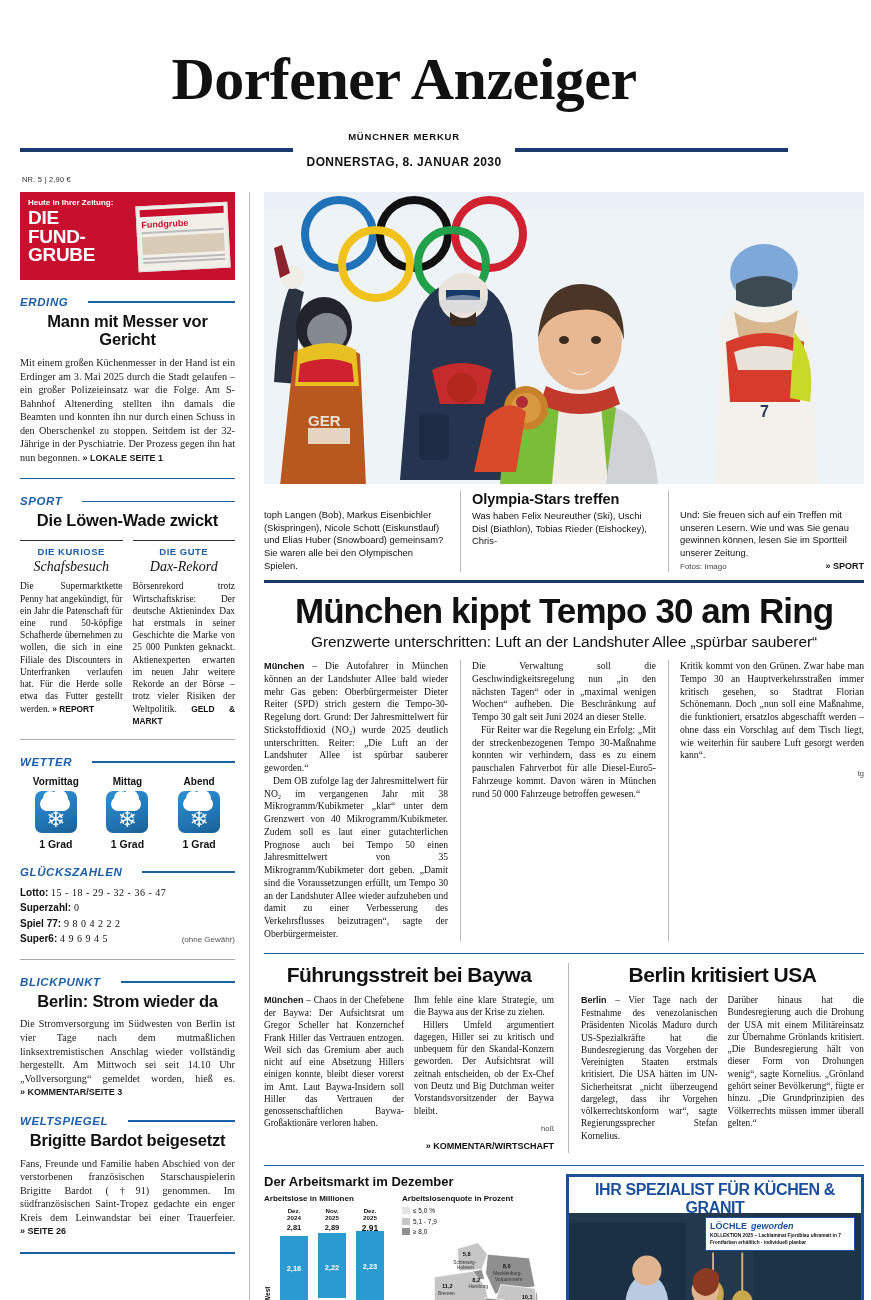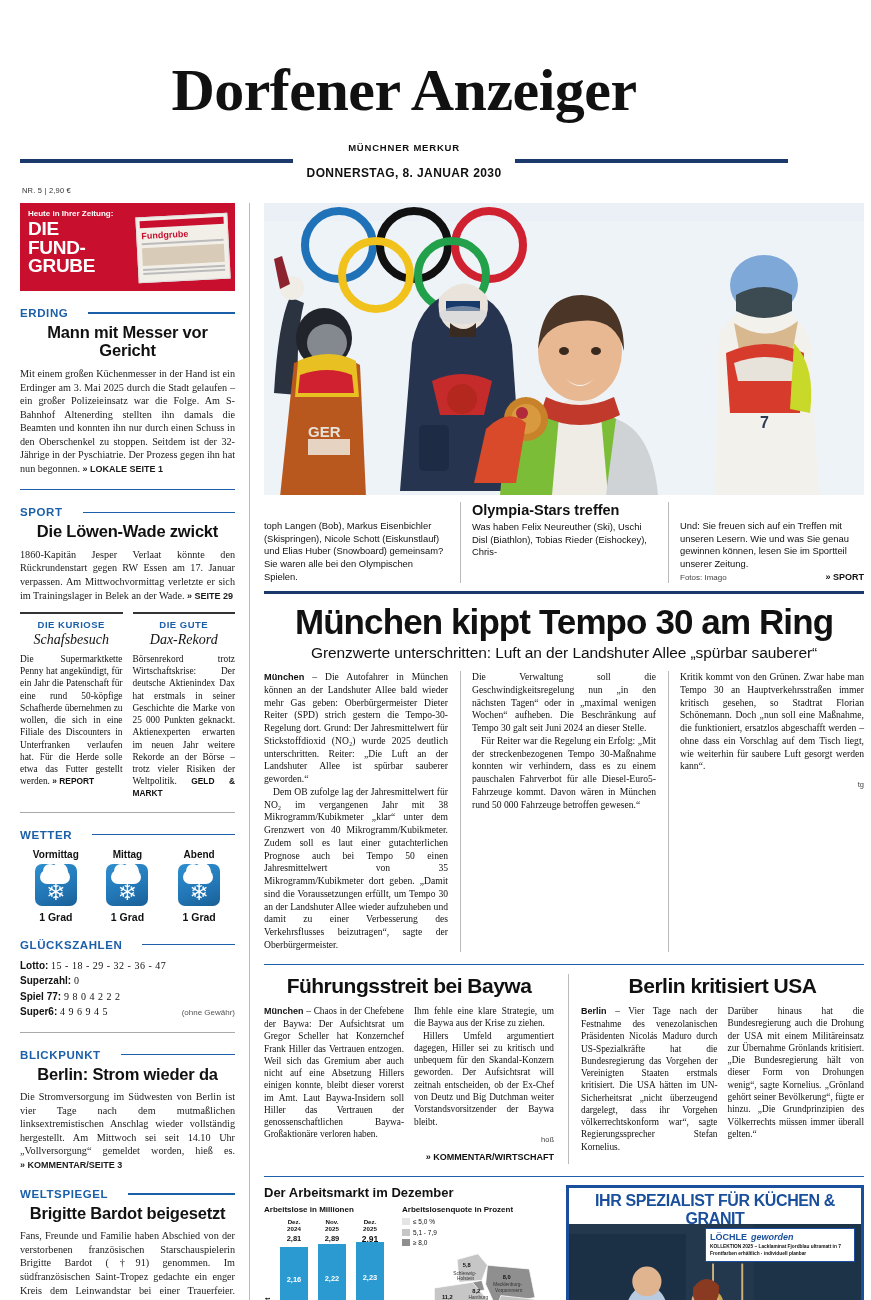--- a/index.html
+++ b/index.html
@@ -4,21 +4,21 @@
 <style>
   * { box-sizing: border-box; margin: 0; padding: 0; }
   body {
     width: 871px; height: 1300px;
     background: #ffffff;
     font-family: "Liberation Sans", sans-serif;
     color: #111;
     overflow: hidden;
     position: relative;
   }
-  .page { width: 808px; height: 1300px; position: relative; padding: 16px 20px; }
+  .page { width: 808px; height: 1300px; position: relative; padding: 5px 20px; }
 
   
   .masthead { text-align: center; padding-top: 44px; }
   .masthead-title {
     font-family: "Liberation Serif", serif;
     font-weight: bold;
     font-size: 60px;
     letter-spacing: -0.5px;
     line-height: 1;
     color: #111;
@@ -67,21 +67,21 @@
     transform: rotate(-3deg);
     overflow: hidden;
   }
   .promo-img .pi-band { height: 7px; background: #c8102e; margin: 3px; }
   .promo-img .pi-word { font-size: 9px; font-weight: bold; color: #c8102e; margin-left: 4px; }
   .promo-img .pi-line { height: 2px; background: #bbb; margin: 2px 4px; }
   .promo-img .pi-photo { height: 18px; margin: 3px 4px; background: #d8cbb8; }
 
   .kicker {
     display: flex; align-items: center; gap: 20px;
-    margin-top: 16px; margin-bottom: 4px;
+    margin-top: 16px; margin-bottom: 4px; font-style: italic;
   }
   .kicker-label {
     color: #1b5fa8; font-size: 11.5px; font-weight: bold; letter-spacing: 0.6px;
     white-space: nowrap;
   }
   .kicker-line { flex: 1; height: 1.5px; background: #1b5fa8; }
 
   .side-head {
     font-size: 16.5px; font-weight: bold; line-height: 1.12;
     text-align: center; margin: 4px 0 7px 0; letter-spacing: -0.2px;
@@ -302,24 +302,20 @@
         <span class="ref">» LOKALE SEITE 1</span>
       </div>
 
       <div class="hrule"></div>
 
       <div class="kicker">
         <span class="kicker-label">SPORT</span>
         <span class="kicker-line"></span>
       </div>
       <div class="side-head">Die Löwen-Wade zwickt</div>
-      <div class="body-text">
-        <span>1860-Kapitän Jesper Verlaat könnte den Rückrundenstart gegen RW Essen am 17. Januar verpassen. Am Mittwochvormittag verletzte er sich im Trainingslager in Belek an der Wade.</span>
-        <span class="ref">» SEITE 29</span>
-      </div>
 
       <div class="mini-cols">
         <div class="mini-col">
           <div class="mini-top-rule"></div>
           <div class="mini-kicker">DIE KURIOSE</div>
           <div class="mini-title">Schafsbesuch</div>
           <div class="mini-body">
             <span>Die Supermarktkette Penny hat angekündigt, für ein Jahr die Patenschaft für eine rund 50-köpfige Schafherde übernehmen zu wollen, die sich in eine Filiale des Discounters in Unterfranken verlaufen hat. Für die Herde solle etwa das Futter gestellt werden.</span>
             <span class="mini-ref">» REPORT</span>
           </div>

